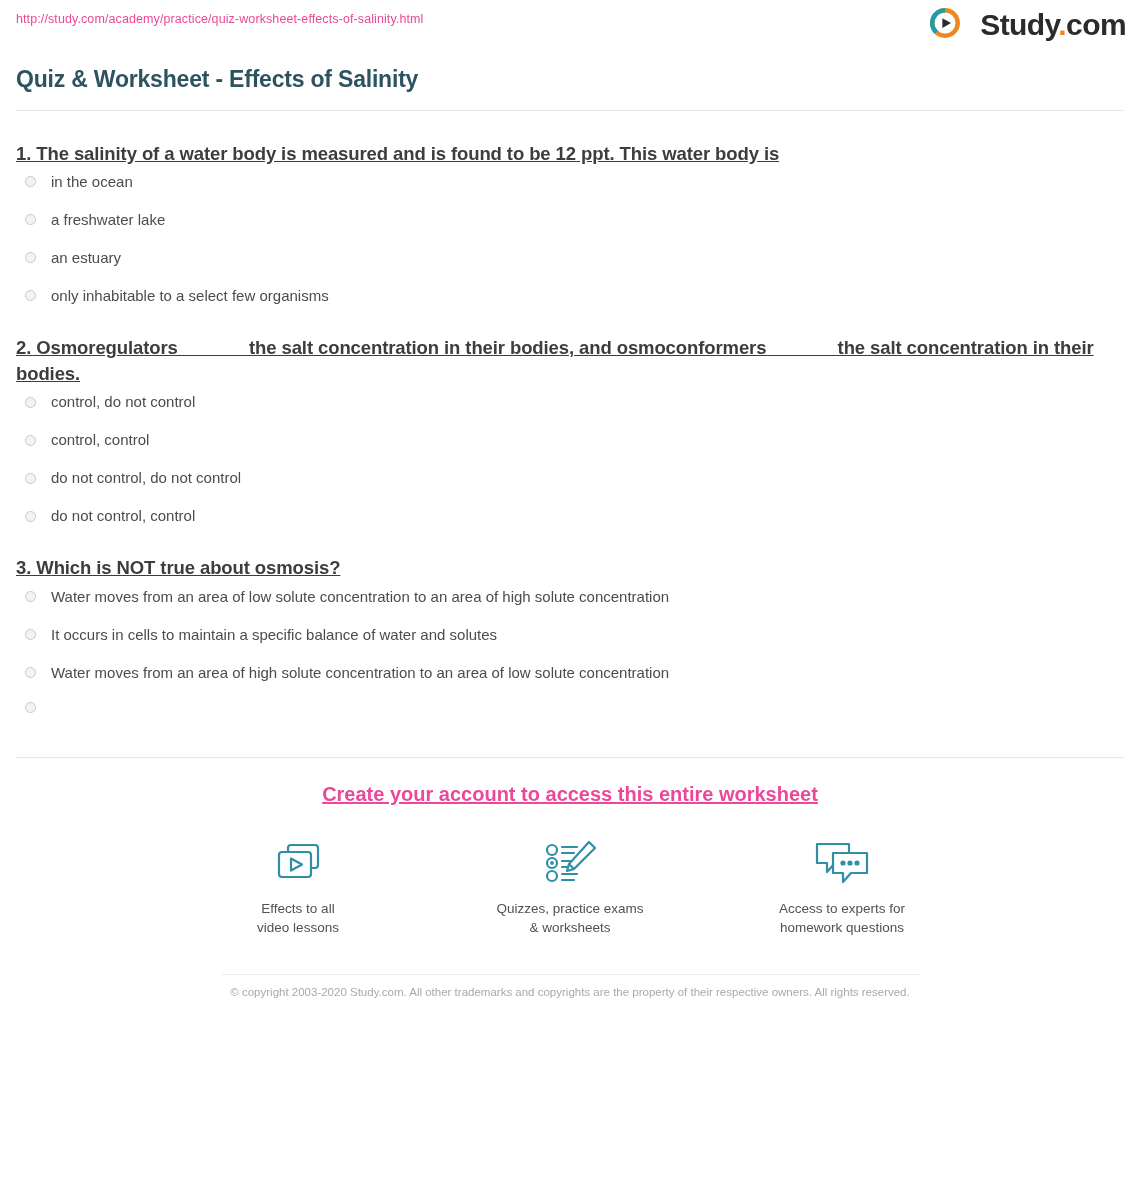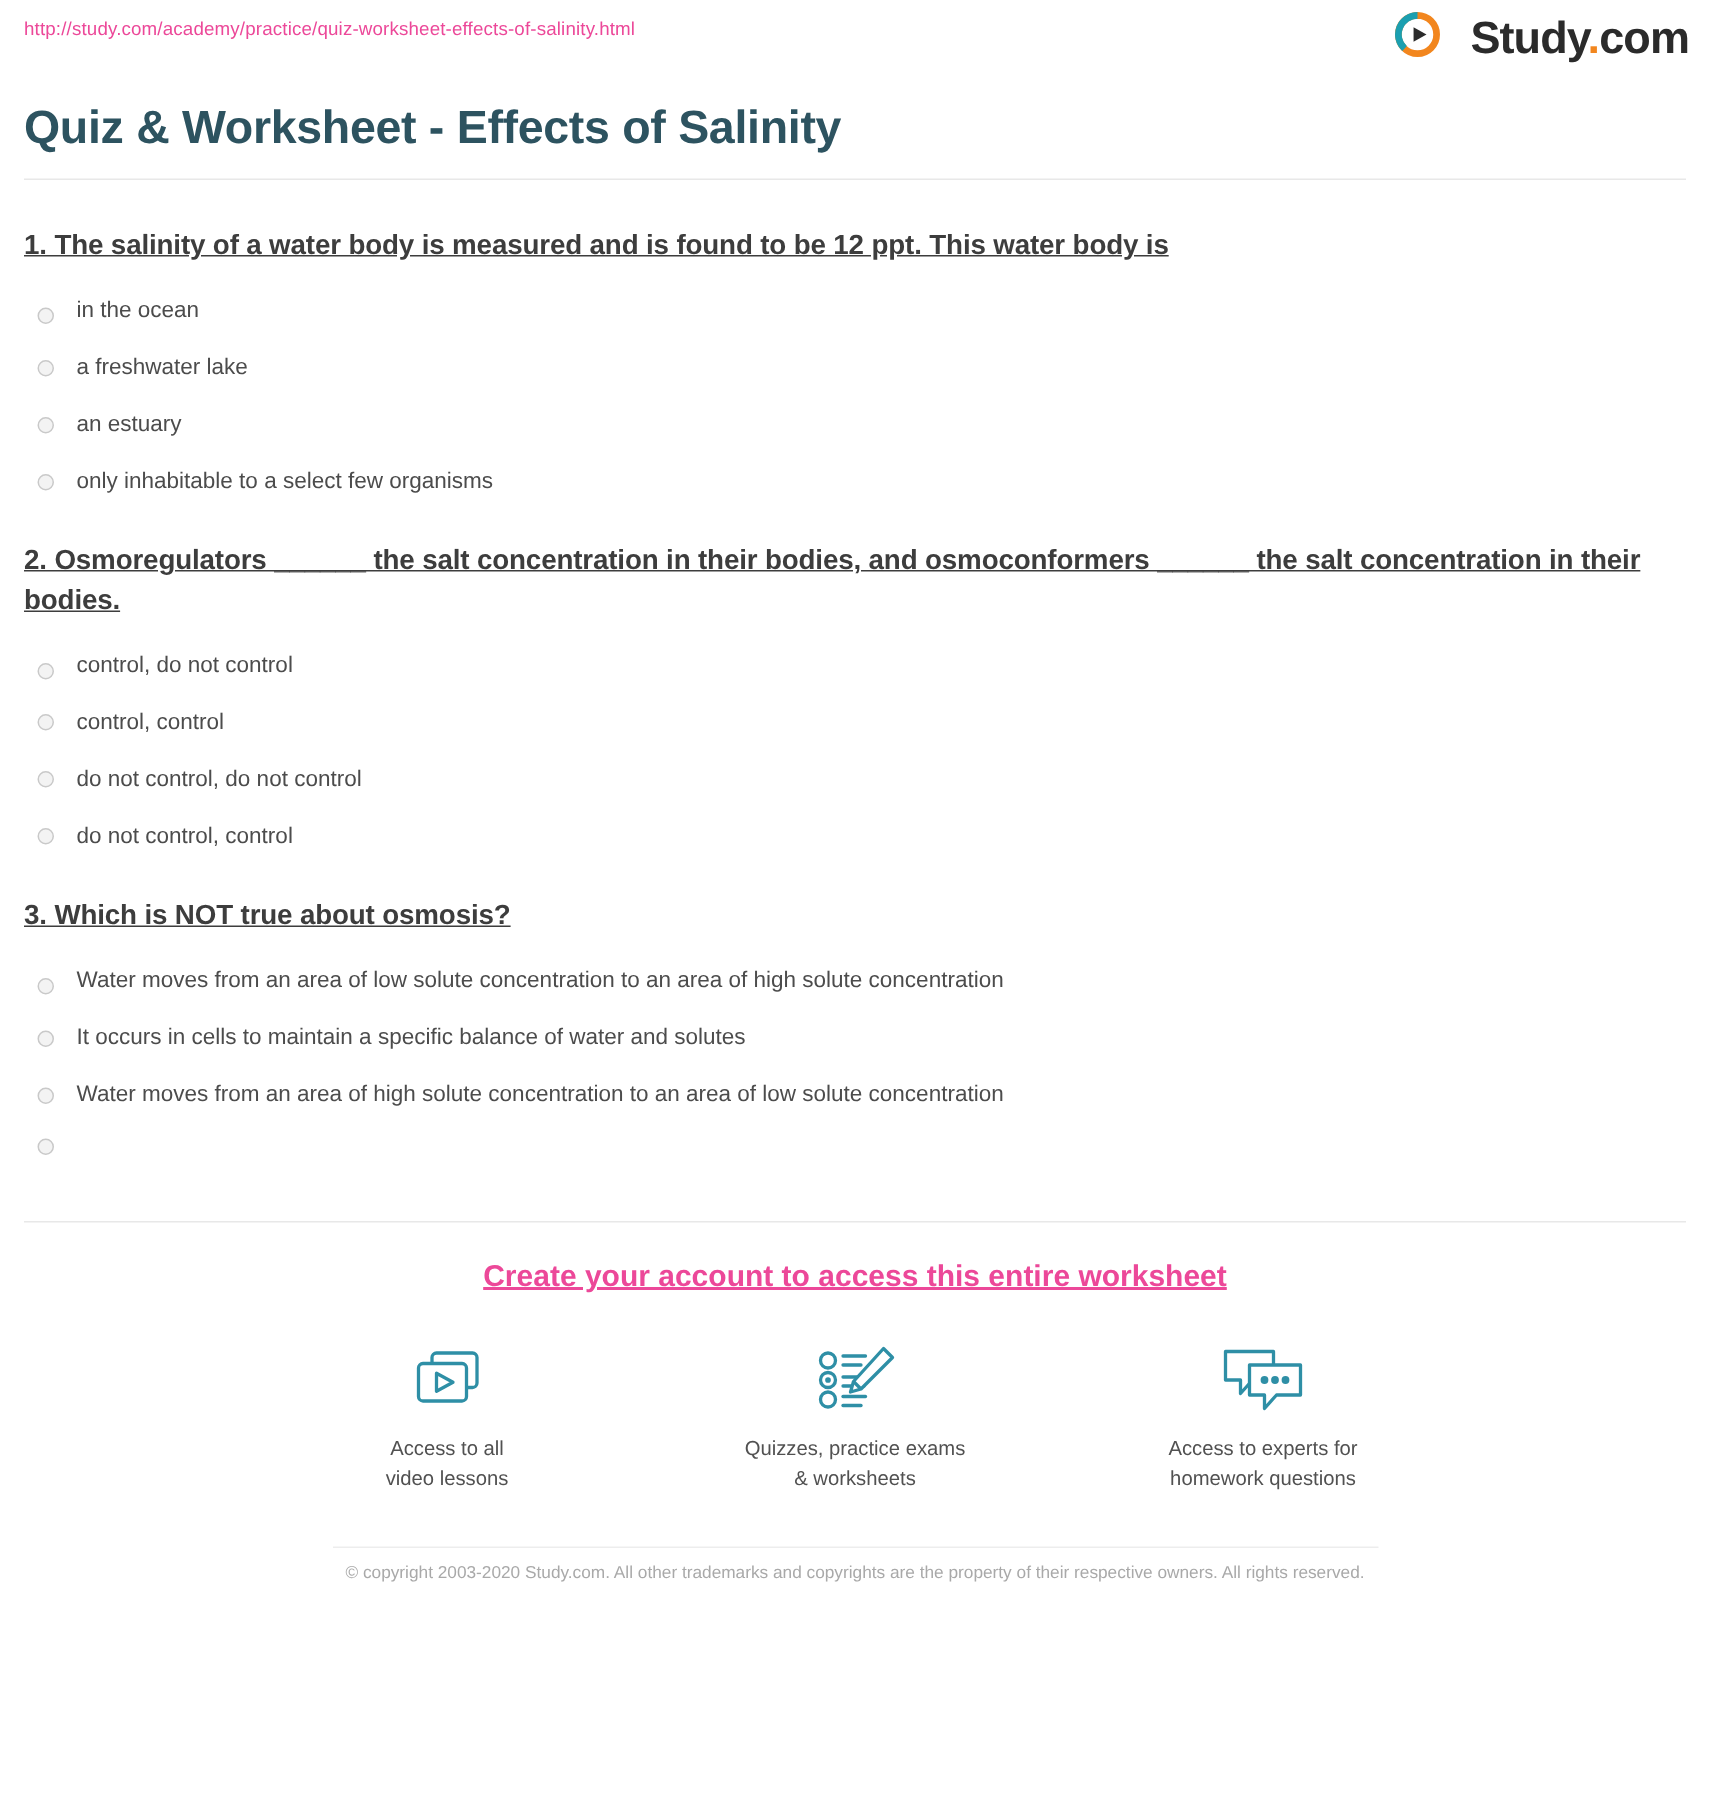--- a/index.html
+++ b/index.html
@@ -47,21 +47,21 @@
     letter-spacing: -0.6px;
     color: #2b2b2b;
     line-height: 1;
     white-space: nowrap;
   }
   .brand-text .dot { color: #f2861e; }
 
   
   .page-title {
     margin: 10px 0 0 16px;
-    font-size: 31px;
+    font-size: 23px;
     line-height: 1.2;
     font-weight: 700;
     color: #2d5360;
     letter-spacing: -0.2px;
   }
   .rule {
     height: 1px;
     background: #e8e8e8;
     margin: 16px 16px 0 16px;
   }
@@ -88,21 +88,21 @@
     padding: 0;
   }
   .option {
     display: flex;
     align-items: center;
     margin-top: 20px;
     font-size: 15px;
     color: #4c4c4c;
     line-height: 1.2;
   }
-  .option:first-child { margin-top: 22px; align-items: flex-end; }
+  .option:first-child { margin-top: 6px; }
   .radio {
     flex: 0 0 auto;
     width: 11px;
     height: 11px;
     border-radius: 50%;
     border: 1px solid #c9c9c9;
     background: #f3f3f3;
     margin-right: 15px;
     margin-left: 9px;
   }
@@ -268,21 +268,21 @@
   <div class="perks">
 
     <div class="perk">
       <div class="perk-icon">
         <svg width="52" height="46" viewBox="0 0 52 46" aria-hidden="true">
           <rect x="16" y="5" width="30" height="23" rx="3" fill="none" stroke="#2e8fa6" stroke-width="2.2"></rect>
           <rect x="7" y="12" width="32" height="25" rx="3" fill="#ffffff" stroke="#2e8fa6" stroke-width="2.2"></rect>
           <polygon points="19,18.5 30,24.5 19,30.5" fill="none" stroke="#2e8fa6" stroke-width="2.2" stroke-linejoin="round"></polygon>
         </svg>
       </div>
-      <div class="perk-label">Access to all
+      <div class="perk-label">Effects to all
 video lessons</div>
     </div>
 
     <div class="perk">
       <div class="perk-icon">
         <svg width="54" height="46" viewBox="0 0 54 46" aria-hidden="true">
           <circle cx="9" cy="10" r="5" fill="none" stroke="#2e8fa6" stroke-width="2.2"></circle>
           <circle cx="9" cy="23" r="5" fill="none" stroke="#2e8fa6" stroke-width="2.2"></circle>
           <circle cx="9" cy="23" r="1.9" fill="#2e8fa6"></circle>
           <circle cx="9" cy="36" r="5" fill="none" stroke="#2e8fa6" stroke-width="2.2"></circle>

